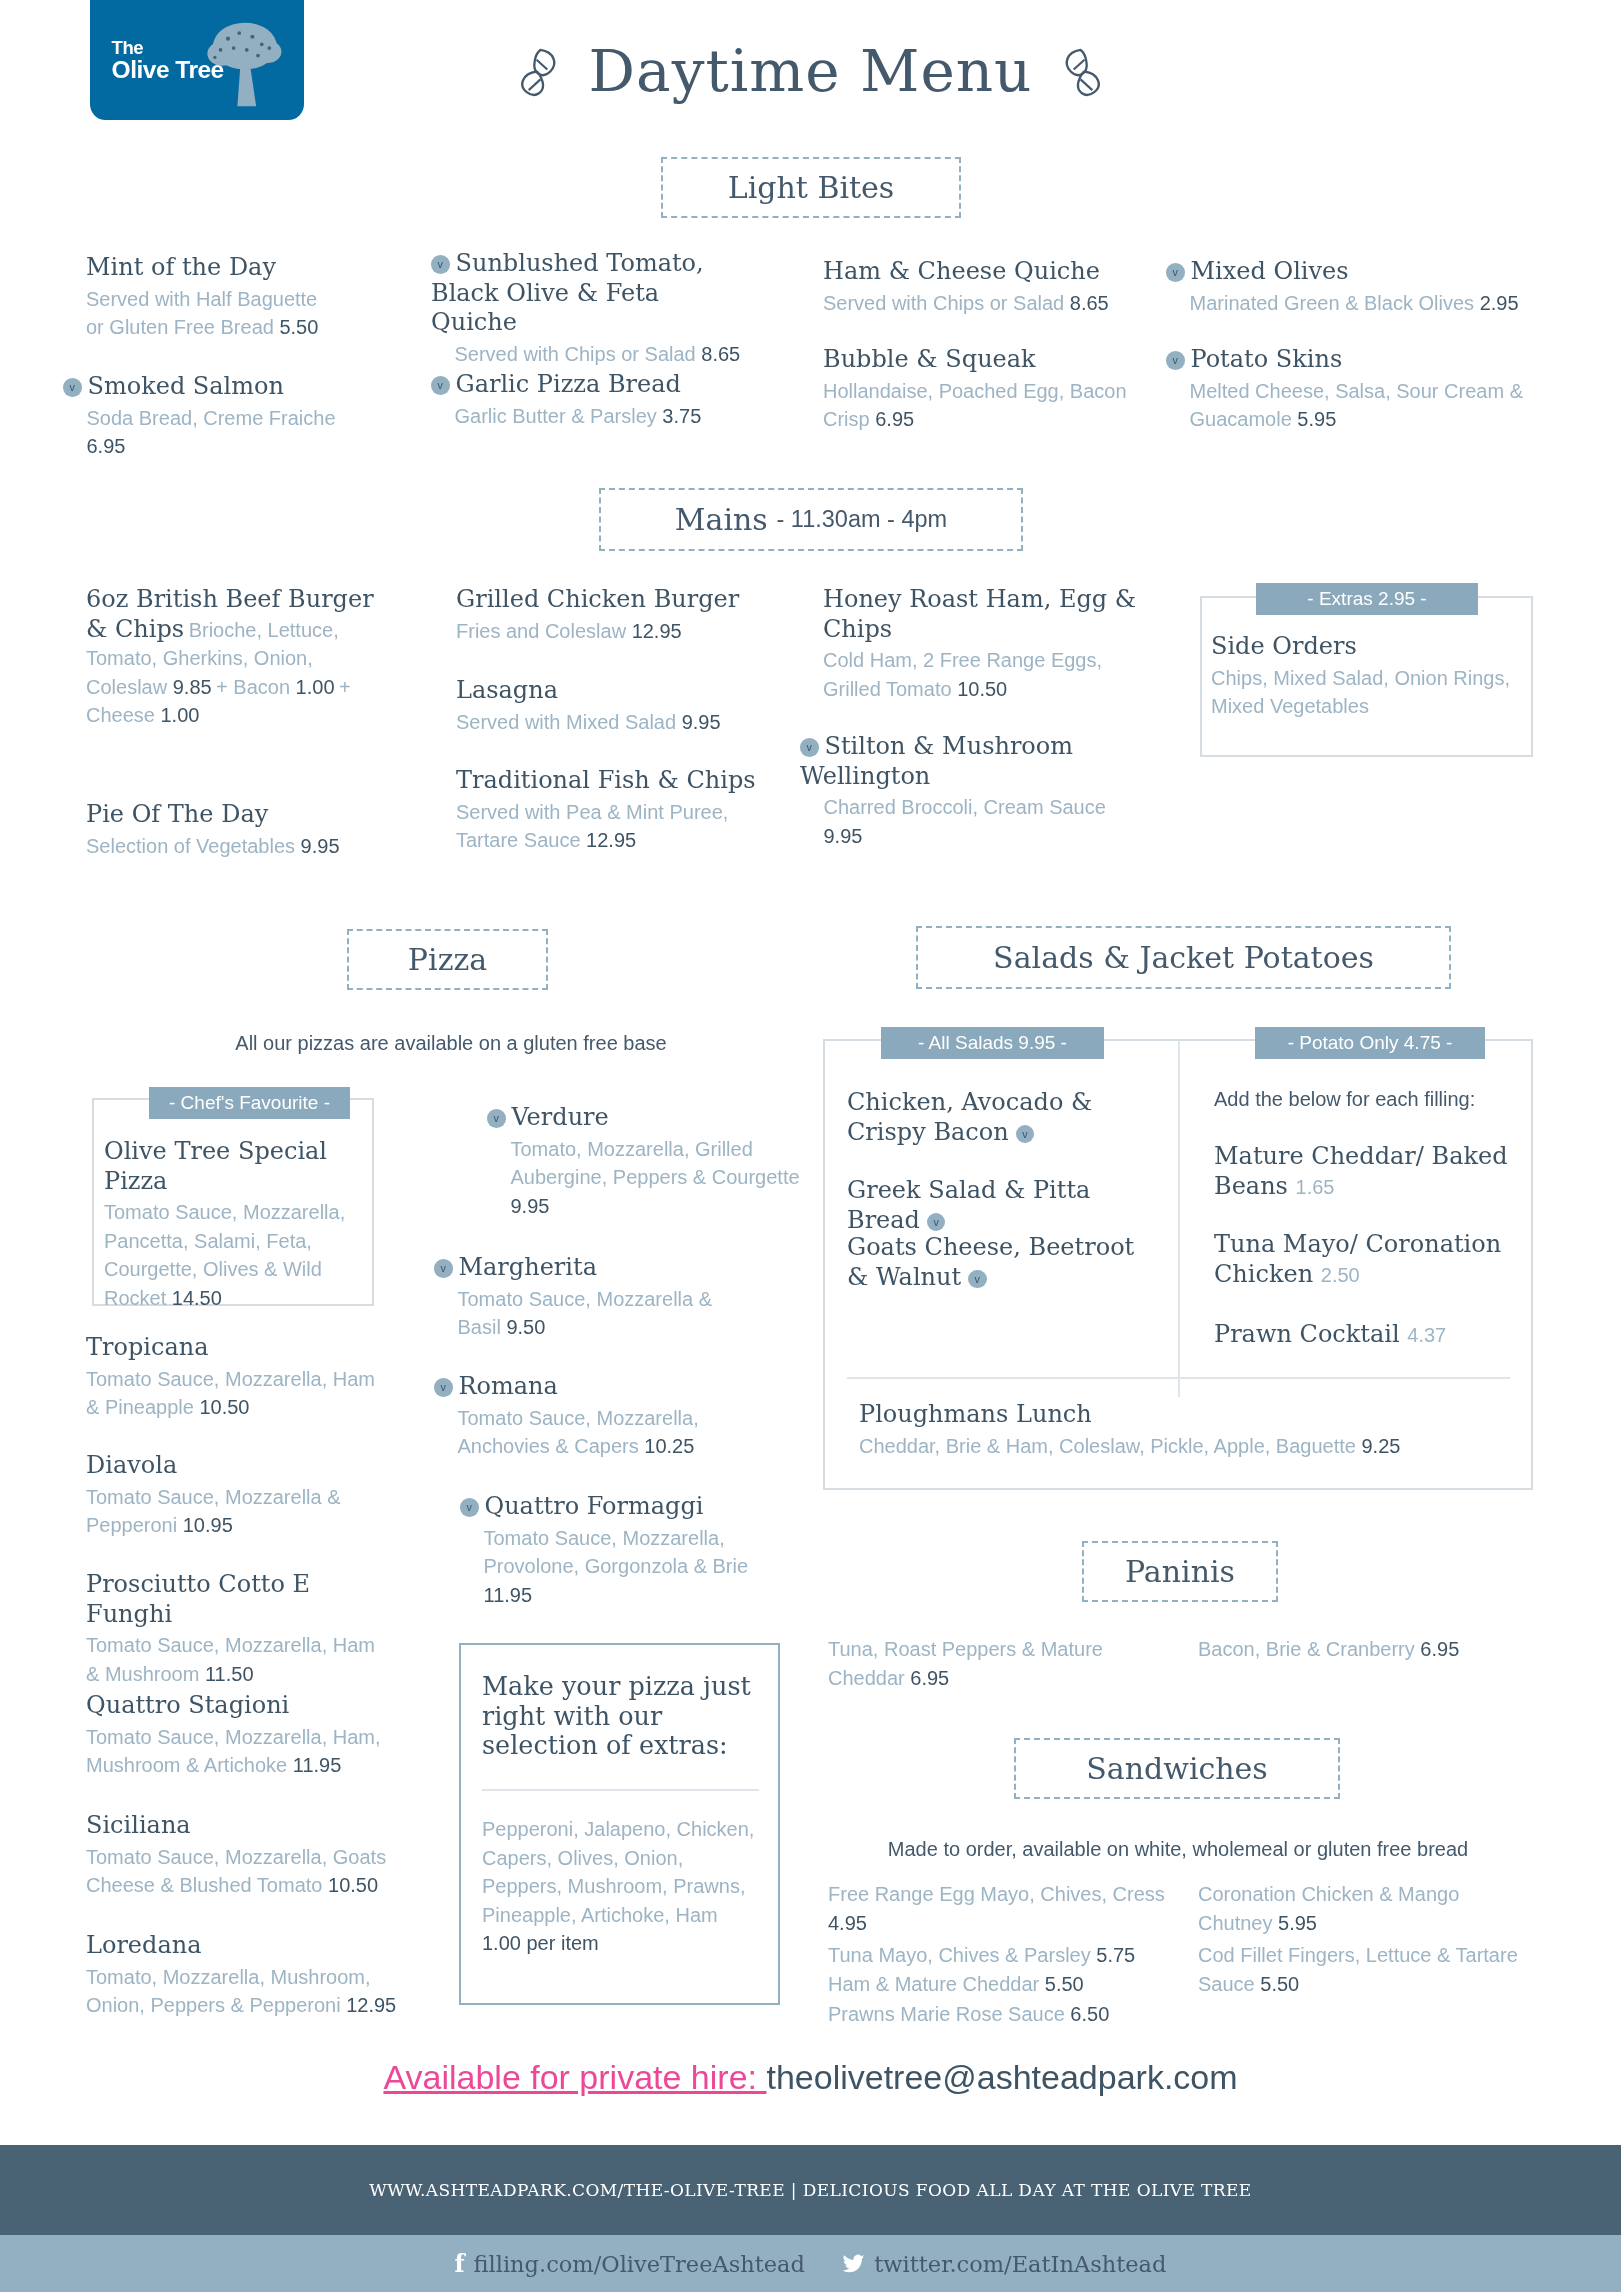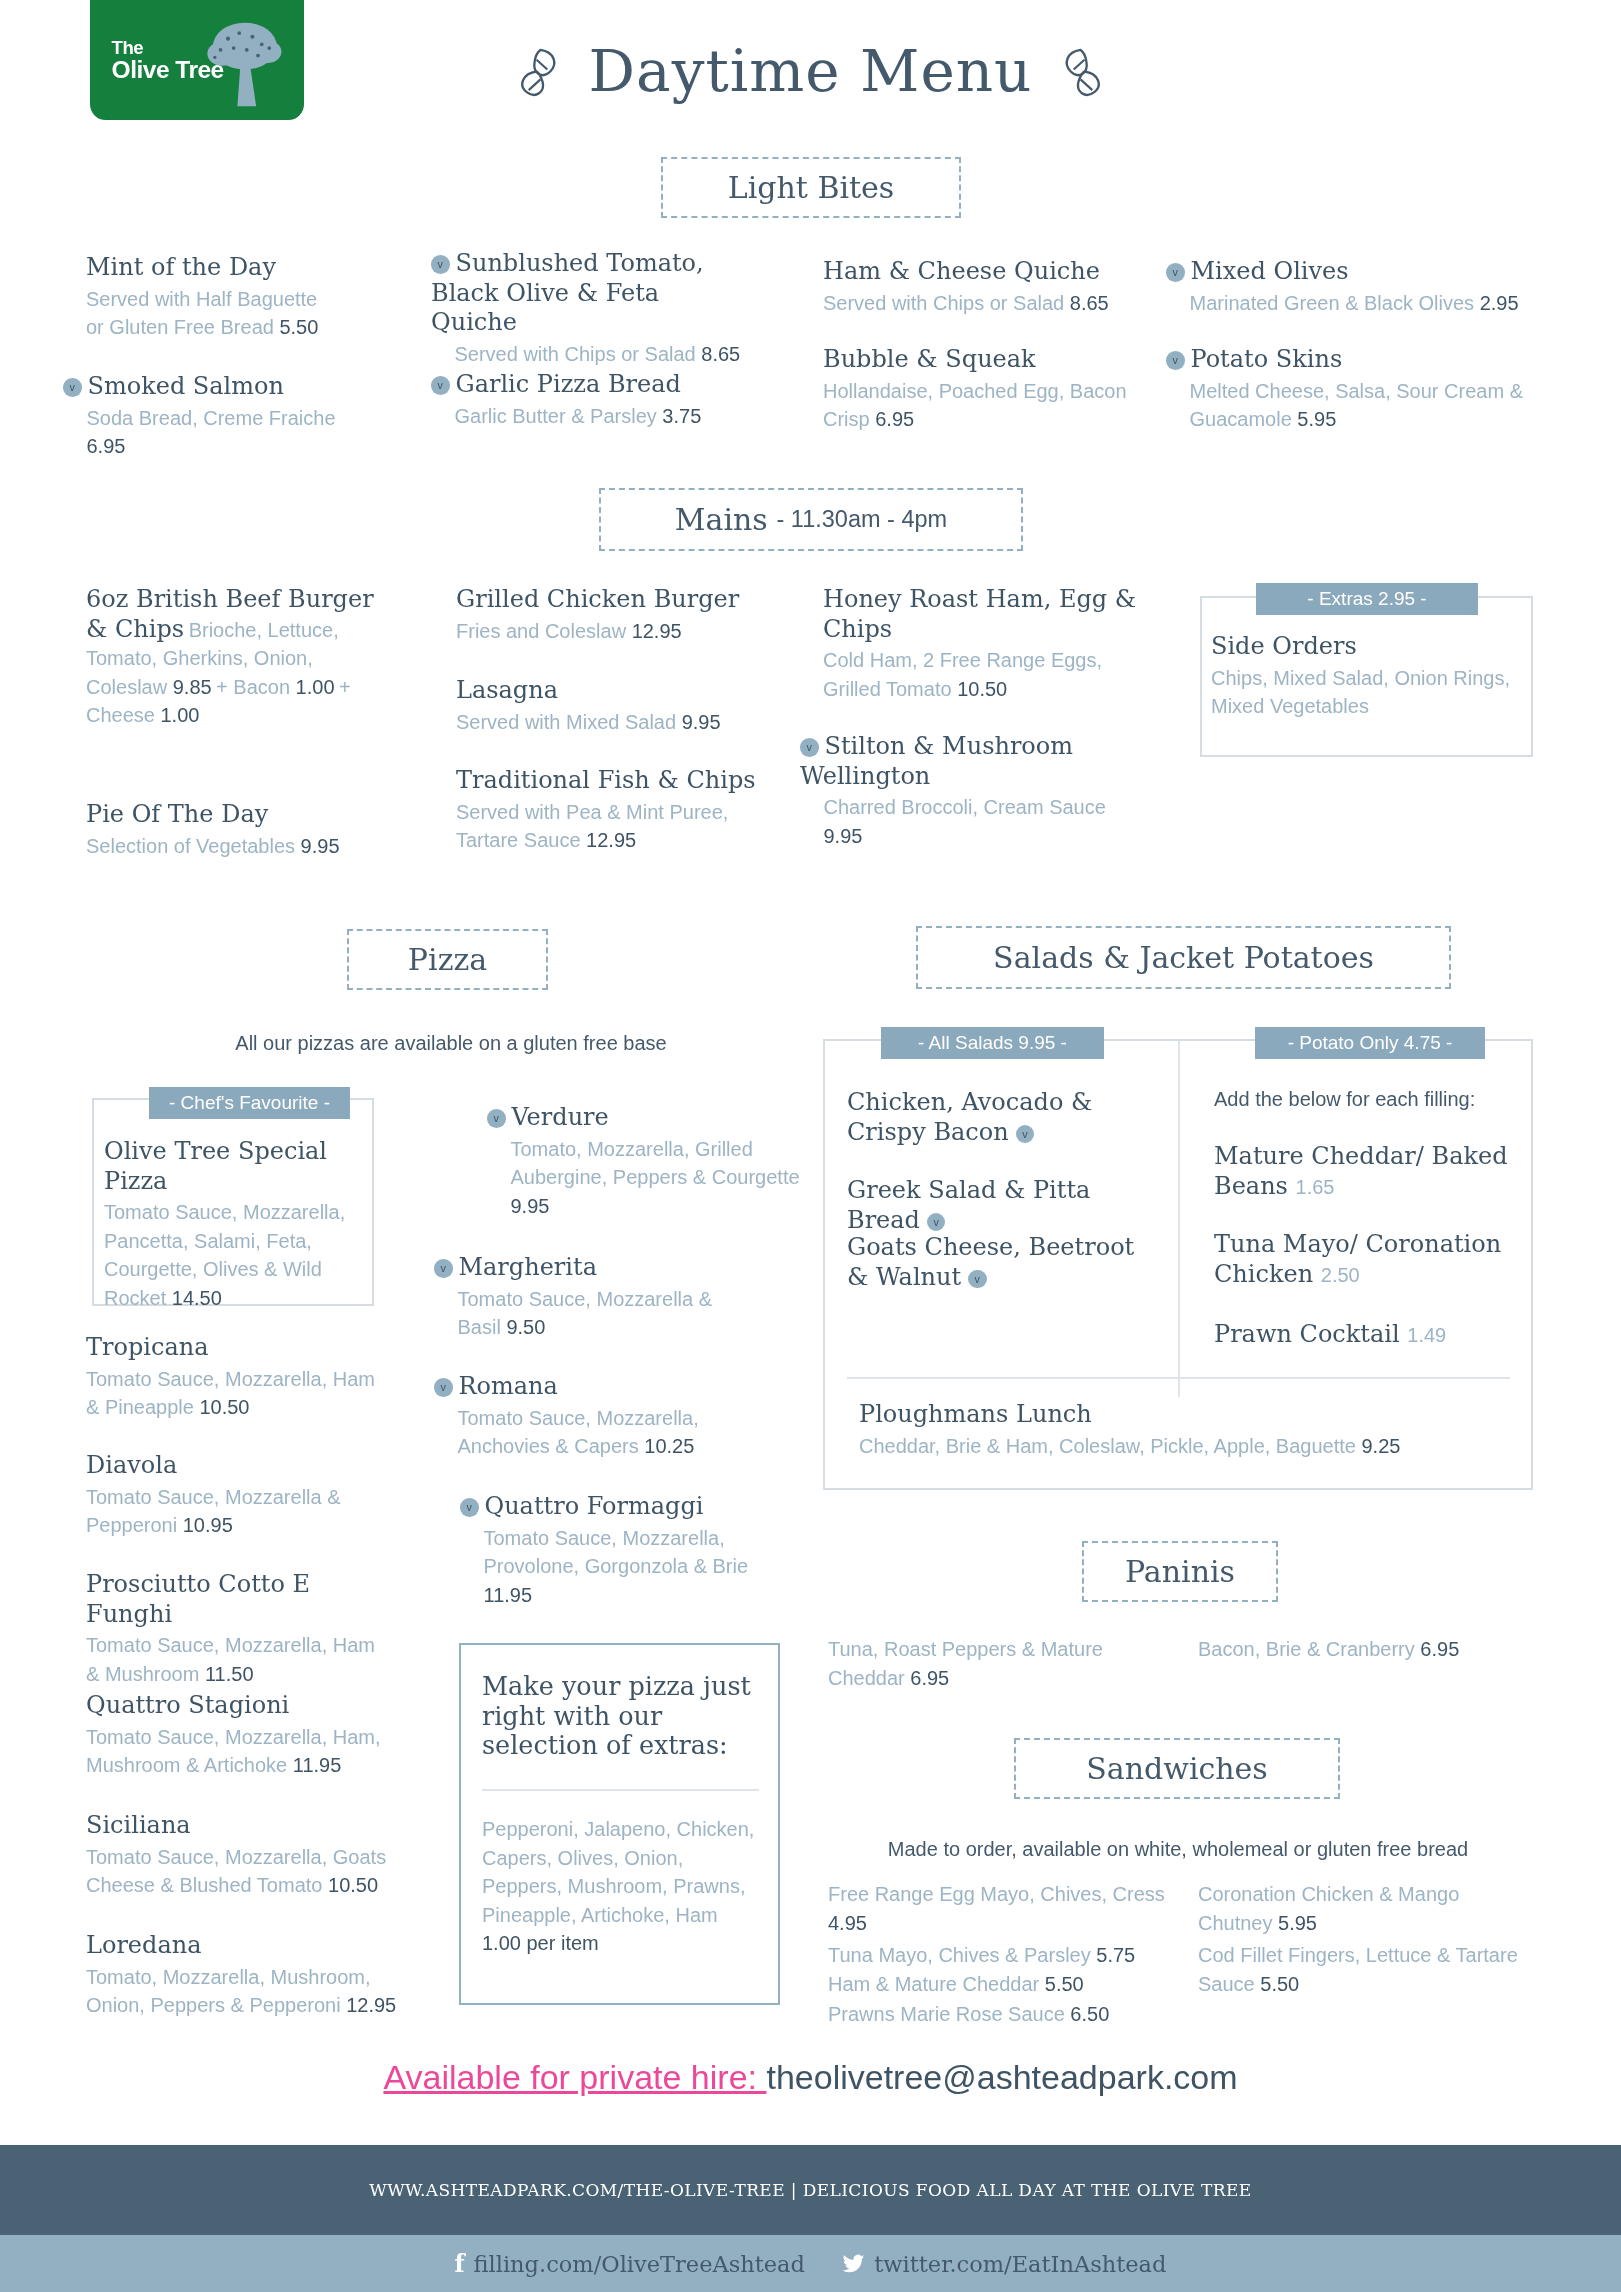--- a/index.html
+++ b/index.html
@@ -9,21 +9,21 @@
     font-family:"Liberation Sans", sans-serif;
     color:#44596b;
     position:relative;
     overflow:hidden;
   }
   .page{position:relative;width:1621px;height:2293px;}
 
   
   .logo{
     position:absolute;left:90px;top:0;width:214px;height:120px;
-    background:#15803d;border-radius:0 0 15.7px 15.7px;
+    background:#0369a1;border-radius:0 0 15.7px 15.7px;
     display:flex;align-items:center;
   }
   .logo-text{
     color:#fff;font-family:"Liberation Sans",sans-serif;
     font-size:24.5px;font-weight:bold;line-height:1.04;
     margin-left:21.6px;letter-spacing:-0.5px;
   }
   .logo-text .small{font-size:18.6px;display:block;}
   .logo-tree{position:absolute;right:13.7px;bottom:11.8px;width:94px;height:90px;}
 
@@ -333,21 +333,21 @@
   </div>
 
   <div class="note" style="left:1214px;top:1088px;width:323px;">Add the below for each filling:</div>
   <div class="item" style="left:1214px;top:1142px;width:314px;">
     <p class="nm"><span>Mature Cheddar/ Baked Beans </span><span class="ds" style="display:inline;">1.65</span></p>
   </div>
   <div class="item" style="left:1214px;top:1230px;width:314px;">
     <p class="nm"><span>Tuna Mayo/ Coronation Chicken </span><span class="ds" style="display:inline;">2.50</span></p>
   </div>
   <div class="item" style="left:1214px;top:1320px;width:314px;">
-    <p class="nm"><span>Prawn Cocktail </span><span class="ds" style="display:inline;">1.49</span></p>
+    <p class="nm"><span>Prawn Cocktail </span><span class="ds" style="display:inline;">4.37</span></p>
   </div>
 
   <div class="item" style="left:859px;top:1400px;width:647px;">
     <p class="nm">Ploughmans Lunch</p>
     <p class="ds"><span>Cheddar, Brie &amp; Ham, Coleslaw, Pickle, Apple, Baguette </span><span class="pr">9.25</span></p>
   </div>
 
   <div class="sect" style="left:1082px;top:1541px;width:196px;height:61px;">
     <span class="main">Paninis</span>
   </div>

